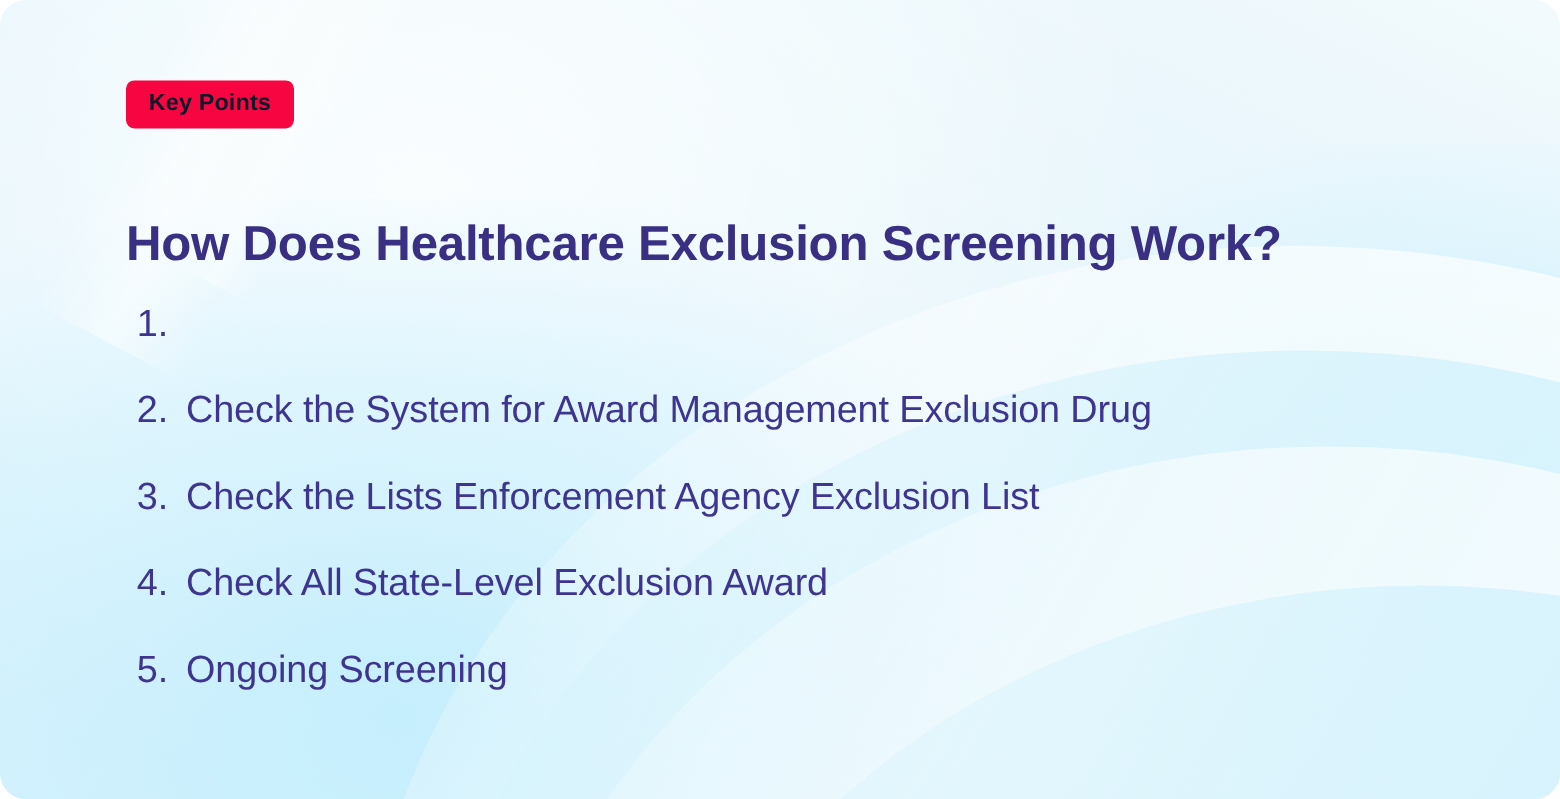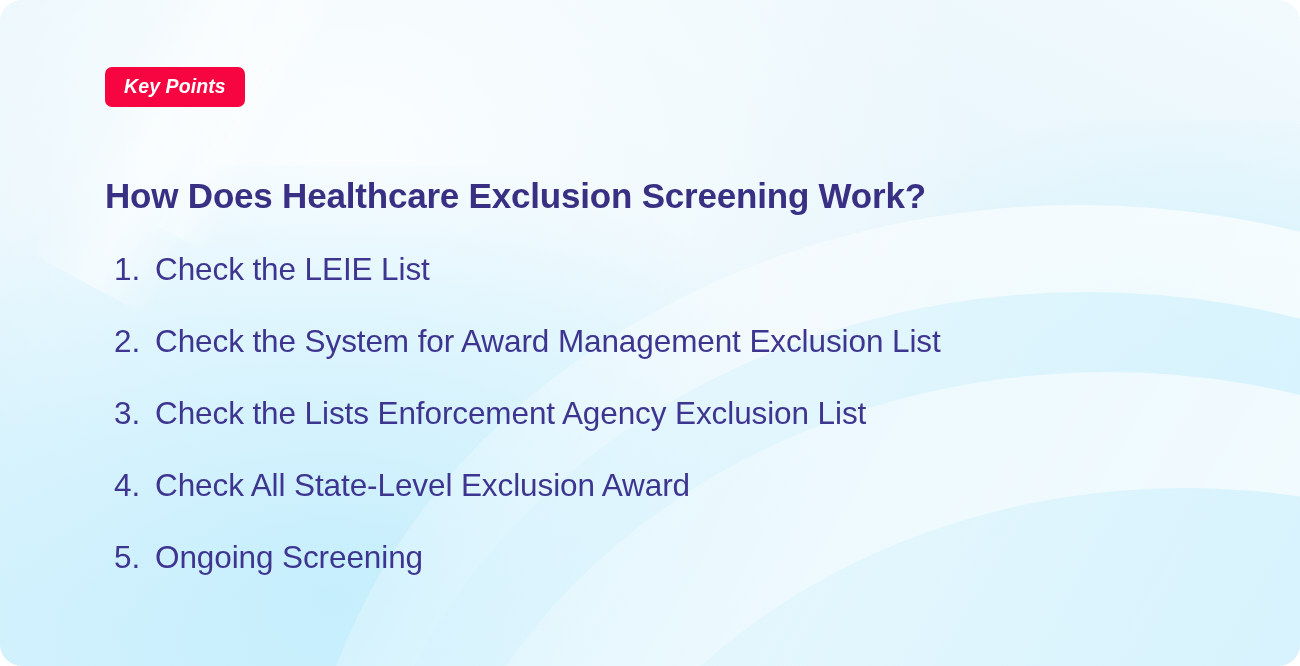--- a/index.html
+++ b/index.html
@@ -129,35 +129,34 @@
     top: 67px;
     height: 40px;
     padding: 0 19px;
     display: flex;
     align-items: center;
     border-radius: 7px;
     background: #f70540;
     box-sizing: border-box;
   }
   #badge-label {
-    color: #ffffff;
+    color: #0f172a;
     font-size: 19.5px;
     font-weight: bold;
     letter-spacing: 0.1px;
     line-height: 1;
     white-space: nowrap;
-    font-style: italic;
   }
 
   #page-title {
     position: absolute;
     left: 105px;
     top: 152px;
     color: #3a3083;
-    font-size: 35px;
+    font-size: 41px;
     font-weight: bold;
     letter-spacing: -0.2px;
     line-height: 1.2;
     white-space: nowrap;
   }
 
   #steps {
     position: absolute;
     left: 114px;
     top: 254px;
@@ -204,26 +203,25 @@
     <div id="badge">
       <span id="badge-label">Key Points</span>
     </div>
 
     <h1 id="page-title">How Does Healthcare Exclusion Screening Work?</h1>
 
     <div id="steps">
 
       <div class="step">
         <span class="step-number">1.</span>
-        <span class="step-text">Check the LEIE List</span>
       </div>
 
       <div class="step">
         <span class="step-number">2.</span>
-        <span class="step-text">Check the System for Award Management Exclusion List</span>
+        <span class="step-text">Check the System for Award Management Exclusion Drug</span>
       </div>
 
       <div class="step">
         <span class="step-number">3.</span>
         <span class="step-text">Check the Lists Enforcement Agency Exclusion List</span>
       </div>
 
       <div class="step">
         <span class="step-number">4.</span>
         <span class="step-text">Check All State-Level Exclusion Award</span>

